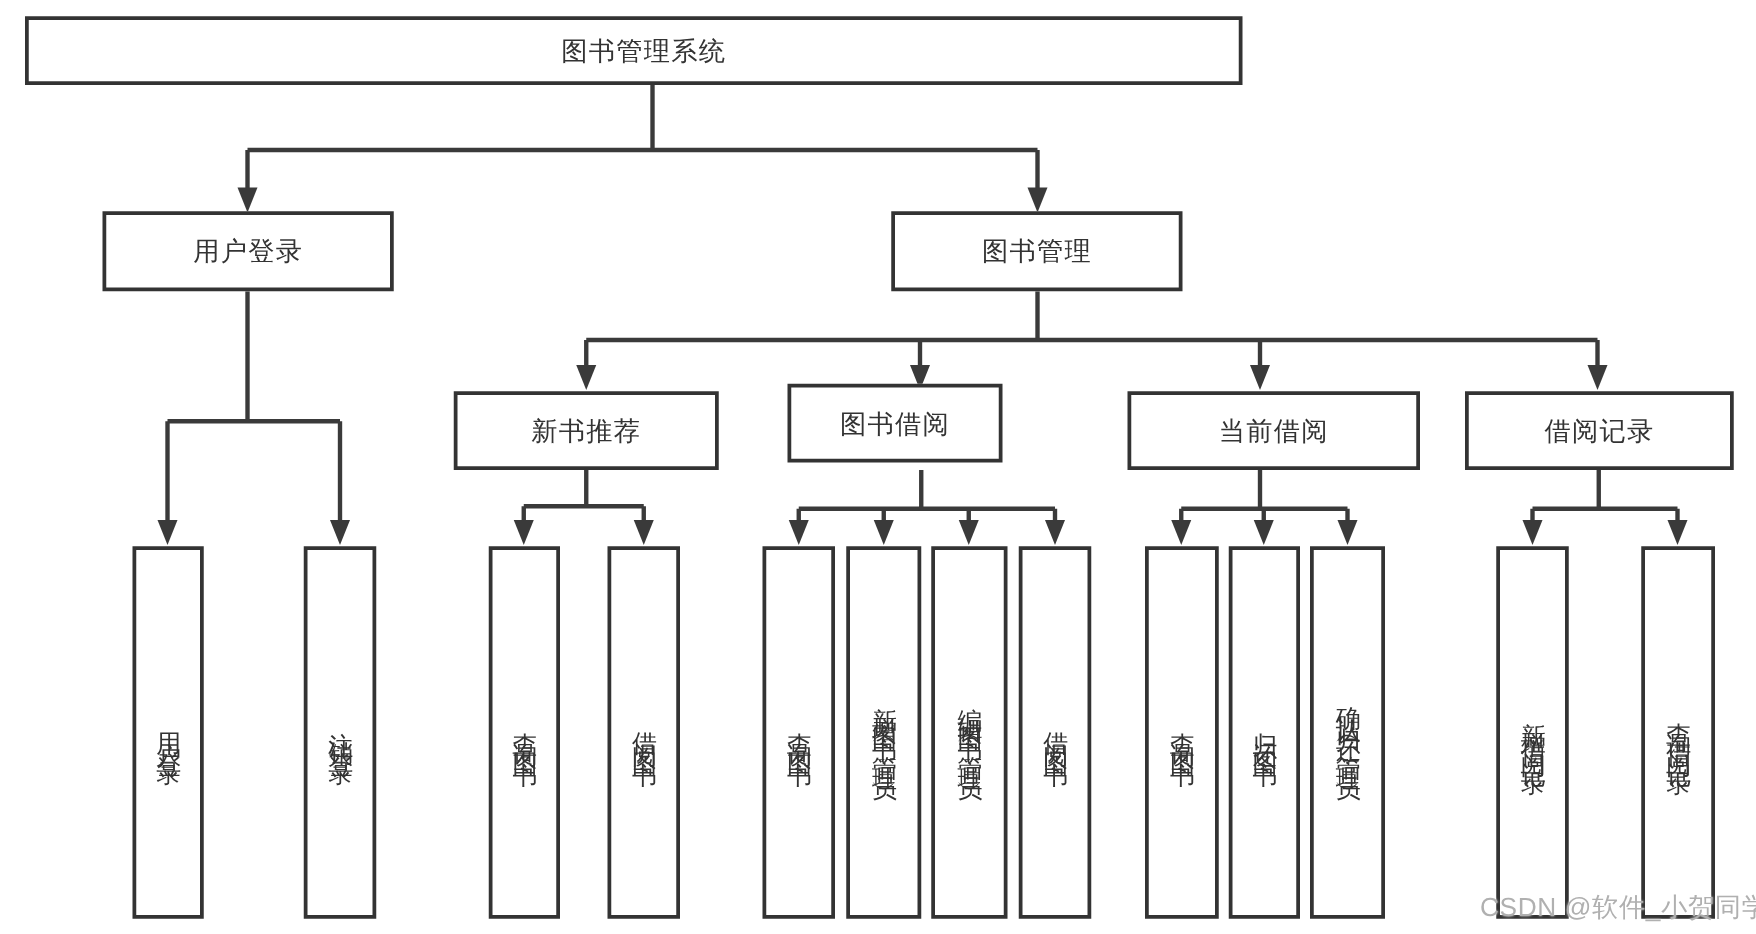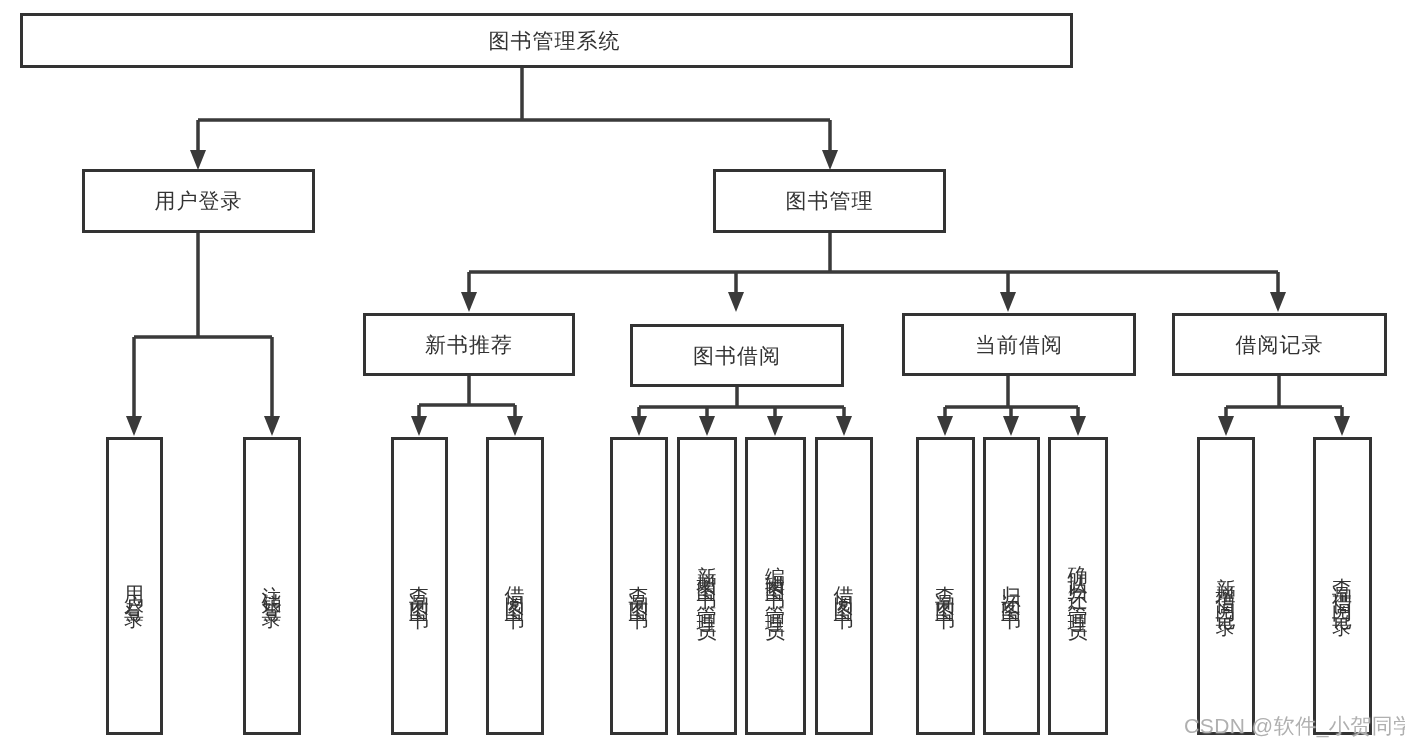--- a/index.html
+++ b/index.html
@@ -71,35 +71,35 @@
         <polygon points="767,416 783,416 775,436"></polygon>
         <polygon points="836,416 852,416 844,436"></polygon>
         <polygon points="937,416 953,416 945,436"></polygon>
         <polygon points="1003,416 1019,416 1011,436"></polygon>
         <polygon points="1070,416 1086,416 1078,436"></polygon>
         <polygon points="1218,416 1234,416 1226,436"></polygon>
         <polygon points="1334,416 1350,416 1342,436"></polygon>
       </g>
   </svg>
 
-  <div class="box" style="left:20px;top:13px;width:1053px;height:55px;padding-left:16px;">
+  <div class="box" style="left:20px;top:13px;width:974px;height:55px;padding-left:16px;">
     <span class="h-label">图书管理系统</span>
   </div>
 
   <div class="box" style="left:82px;top:169px;width:233px;height:64px;">
     <span class="h-label">用户登录</span>
   </div>
   <div class="box" style="left:363px;top:313px;width:212px;height:63px;">
     <span class="h-label">新书推荐</span>
   </div>
 
   <div class="box" style="left:713px;top:169px;width:233px;height:64px;">
     <span class="h-label">图书管理</span>
   </div>
-  <div class="box" style="left:630px;top:324px;width:214px;height:63px;">
+  <div class="box" style="left:630px;top:307px;width:172px;height:63px;">
     <span class="h-label">图书借阅</span>
   </div>
   <div class="box" style="left:902px;top:313px;width:234px;height:63px;">
     <span class="h-label">当前借阅</span>
   </div>
   <div class="box" style="left:1172px;top:313px;width:215px;height:63px;">
     <span class="h-label">借阅记录</span>
   </div>
 
   <div class="box leaf" style="left:106px;top:437px;width:57px;height:298px;">

